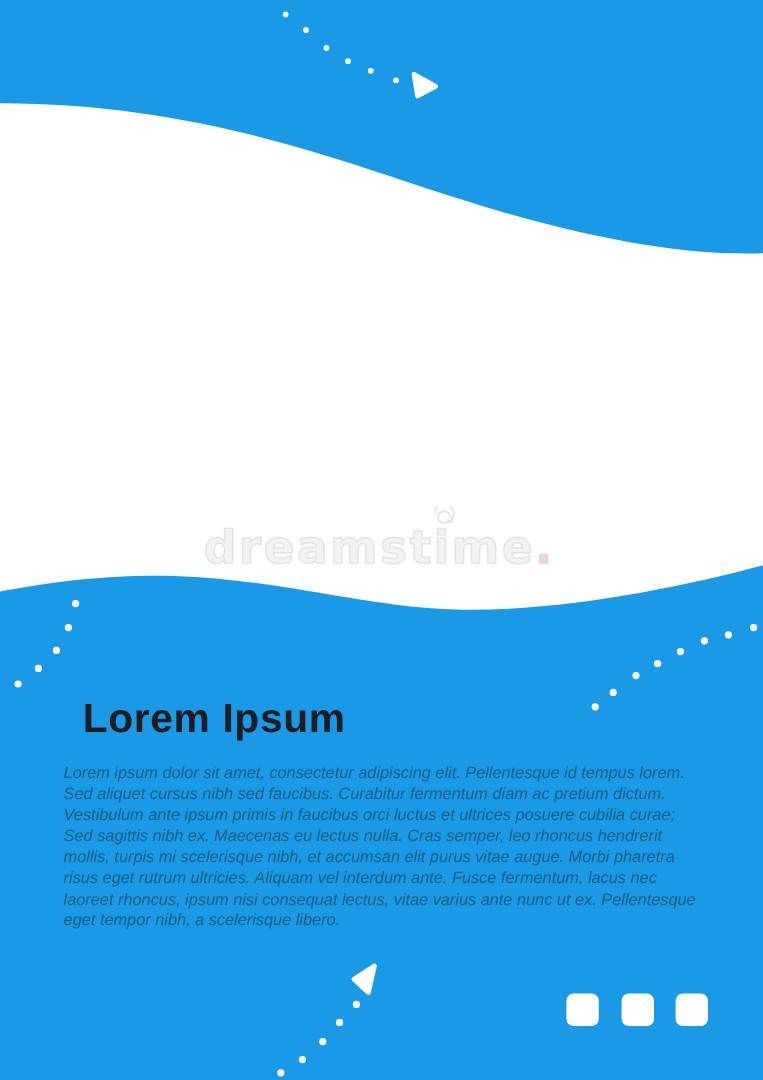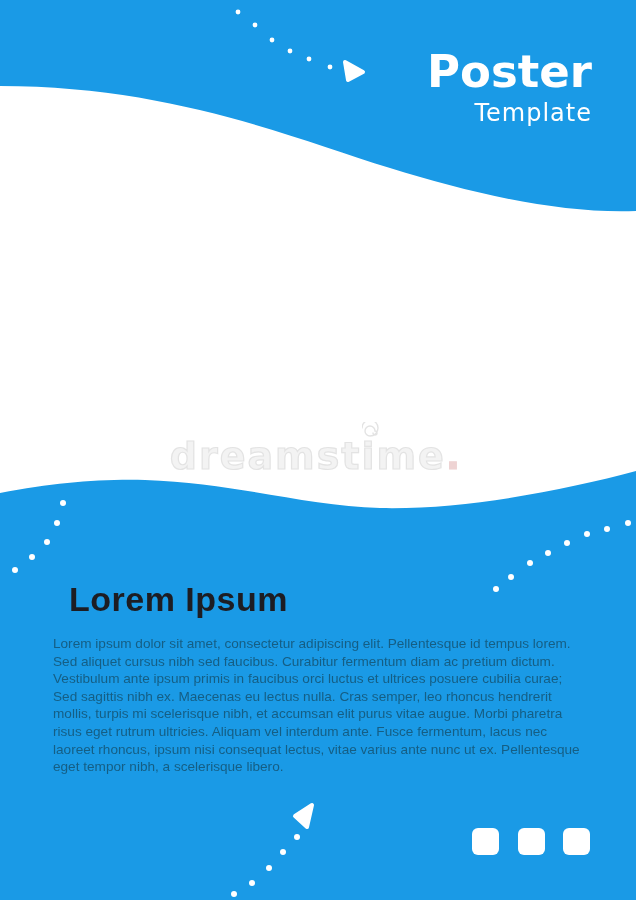--- a/index.html
+++ b/index.html
@@ -31,20 +31,21 @@
   
   .content{position:absolute;left:53px;top:564px;width:540px;}
   .content h1{
     margin:16px;font-size:34px;font-weight:800;letter-spacing:0.5px;
     color:var(--heading-color,#1d1d23);
     font-family:"Liberation Sans",sans-serif;
   }
   .content p{
     margin:14px 12px 0 0;font-size:13.6px;line-height:17.6px;
     color:var(--body-text-color,#155e84);
+    font-style:italic;
   }
   
   .sq{position:absolute;width:27px;height:27px;border-radius:6px;background:#fff;top:828px;}
   .sq1{left:472px;} .sq2{left:518px;} .sq3{left:563px;}
 </style>
 </head>
 <body>
 
 <div class="canvas">
 
@@ -83,24 +84,20 @@
     <g fill="#ffffff">
       <circle cx="234" cy="894" r="3"></circle>
         <circle cx="252" cy="883" r="3"></circle>
       <circle cx="269" cy="868" r="3"></circle>
         <circle cx="283" cy="852" r="3"></circle>
       <circle cx="297" cy="837" r="3"></circle>
     </g>
     <polygon points="295,816 312,805 307,827" fill="#ffffff" stroke="#ffffff" stroke-width="4" stroke-linejoin="round"></polygon>
   </svg>
 
-  <div class="header">
-    <div class="title">Poster</div>
-    <div class="subtitle">Template</div>
-  </div>
 
   <div class="watermark">
     <span>dreamstime</span><span class="wm-dot">.</span>
     <svg class="wm-spiral" width="22" height="22" viewBox="0 0 22 22" aria-hidden="true">
       <path d="M11,11 a2,2 0 1 0 2,-2 a5,5 0 1 0 -5,5 a8,8 0 1 0 -8,-8" fill="none" stroke="#e3e3e3" stroke-width="1.4" stroke-linecap="round"></path>
     </svg>
   </div>
 
   <div class="content">
     <h1>Lorem Ipsum</h1>

